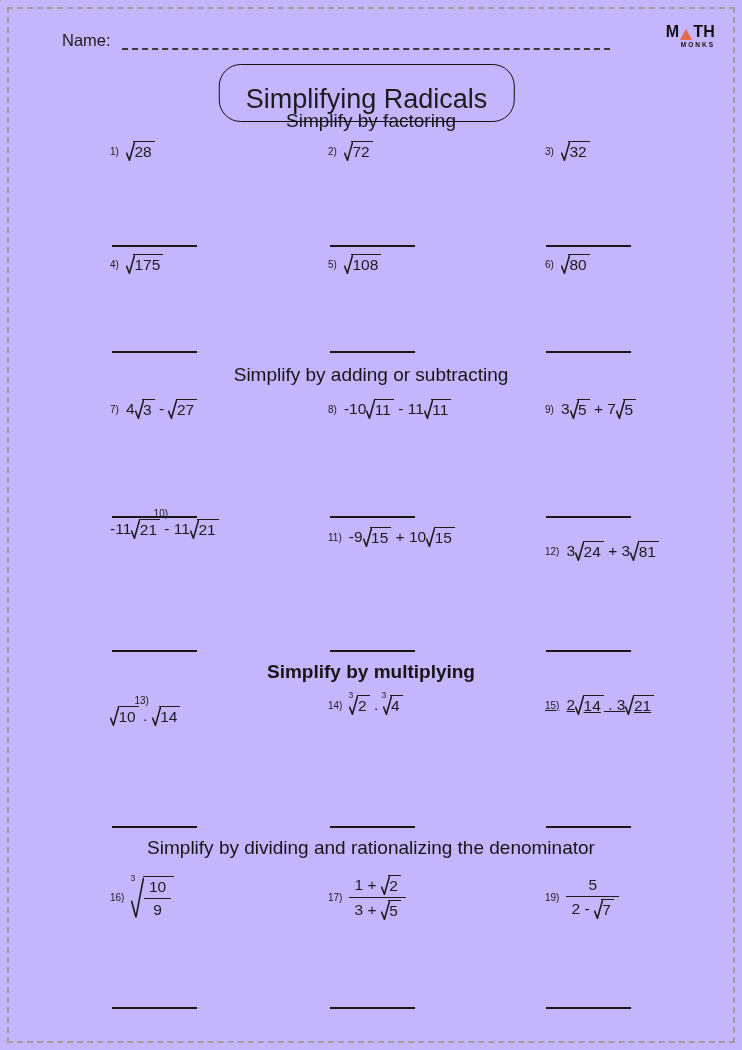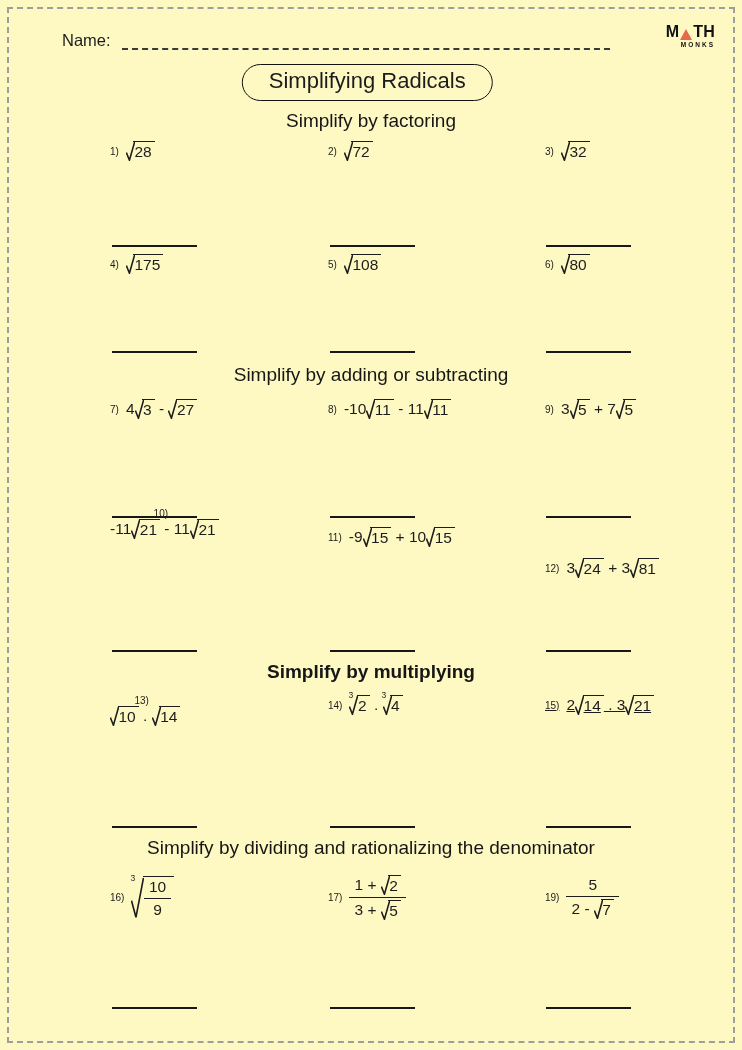--- a/index.html
+++ b/index.html
@@ -1,21 +1,21 @@
 <!DOCTYPE html>
 <html><head>
 <meta charset="utf-8">
 <style>
   * { box-sizing: border-box; }
   html, body { margin: 0; padding: 0; background: #ffffff; }
   .page {
     position: relative;
     width: 742px;
     height: 1050px;
-    background: #fef9c3;
+    background: #c4b5fd;
     font-family: "Liberation Sans", sans-serif;
     color: #1c1c1c;
     overflow: hidden;
   }
   .page-border {
     position: absolute;
     inset: 7px;
     border: 2px dashed #9e9e9e;
     pointer-events: none;
   }
@@ -62,22 +62,22 @@
     color: #111;
     margin-top: 1px;
   }
   
   .title-pill {
     position: absolute;
     left: 50%; top: 64px;
     transform: translateX(-51.5%);
     border: 1.7px solid #111;
     border-radius: 22px;
-    padding: 3px 26px 6px 26px;
-    font-size: 22px;
+    padding: 19px 26px 6px 26px;
+    font-size: 27px;
     white-space: nowrap;
   }
   
   .heading {
     position: absolute;
     left: 0; width: 742px;
     text-align: center;
     font-size: 19px;
     color: #161616;
   }
@@ -373,21 +373,21 @@
           <span class="root">
             <svg viewBox="0 0 10 20" preserveAspectRatio="none" class="root-sign">
               <polyline points="0.4,11.5 3.8,19.2 9.6,0.9" fill="none" stroke="#1c1c1c" stroke-width="1.6" vector-effect="non-scaling-stroke"></polyline>
             </svg>
             <span class="root-body">
               <span class="txt">15</span>
             </span>
           </span>
         </span>
       </div>
-      <div class="prob" style="left: 545px; top: 558px;">
+      <div class="prob" style="left: 545px; top: 541px;">
         <span class="pnum">12)</span>
         <span class="expr">
           <span class="txt">3</span>
           <span class="root">
             <svg viewBox="0 0 10 20" preserveAspectRatio="none" class="root-sign">
               <polyline points="0.4,11.5 3.8,19.2 9.6,0.9" fill="none" stroke="#1c1c1c" stroke-width="1.6" vector-effect="non-scaling-stroke"></polyline>
             </svg>
             <span class="root-body">
               <span class="txt">24</span>
             </span>

